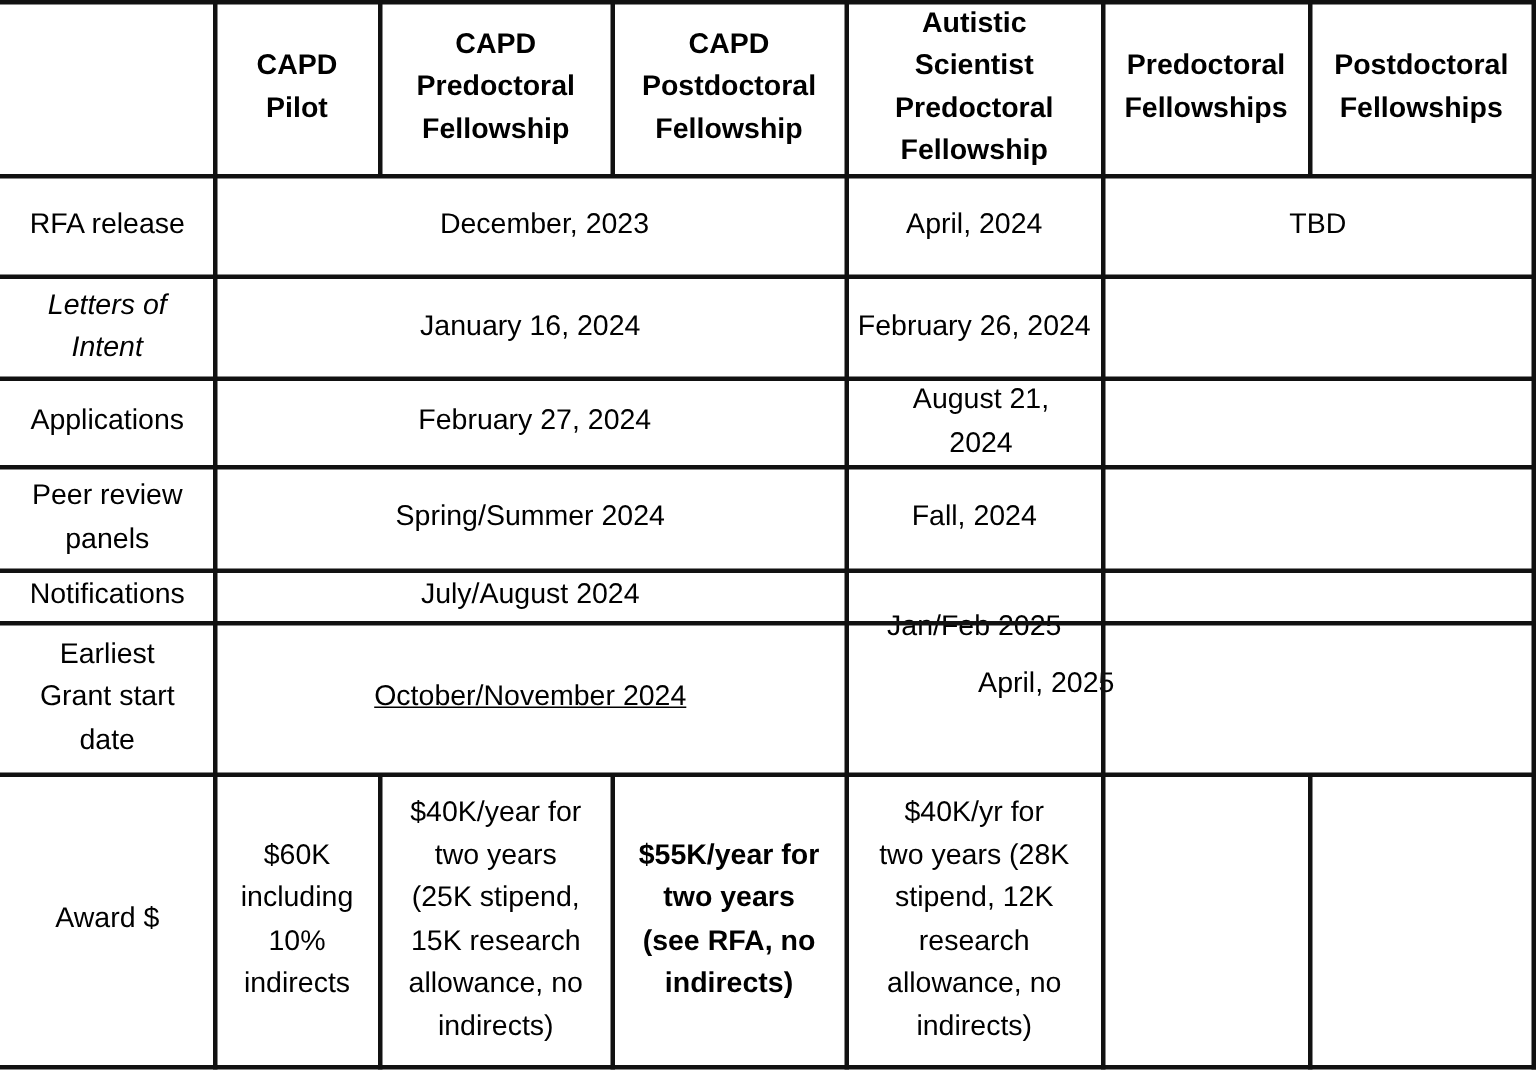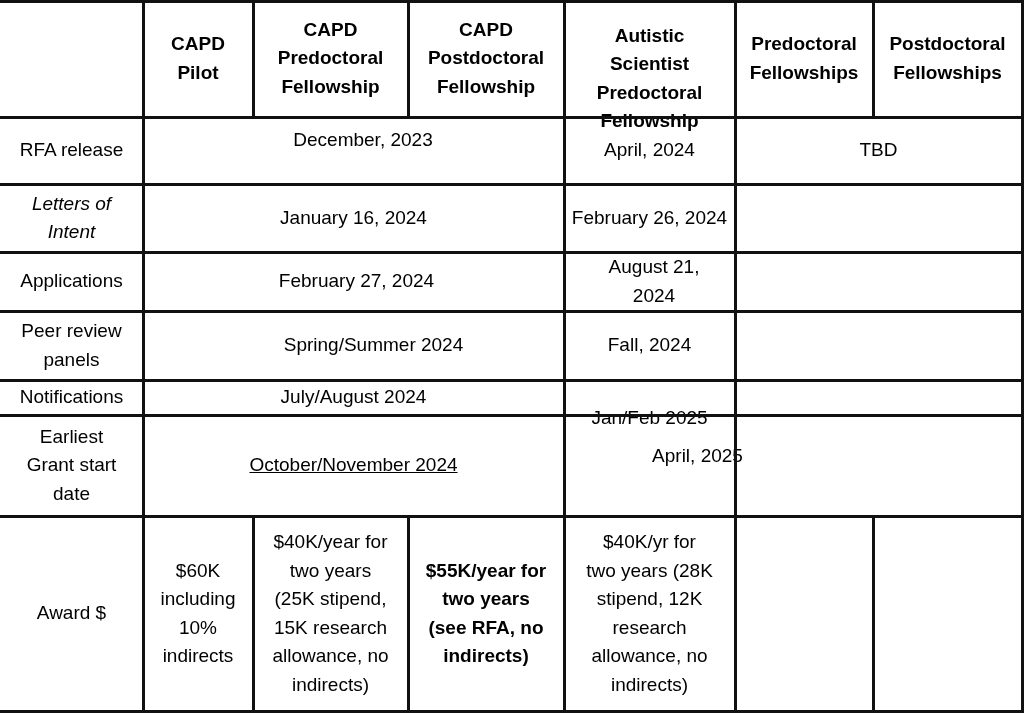--- a/index.html
+++ b/index.html
@@ -20,49 +20,49 @@
 
   <div class="cell hd" style="left:0;top:0;width:143px;height:117px;"></div>
   <div class="cell hd" style="left:143px;top:0;width:110px;height:117px;">CAPD
 Pilot</div>
   <div class="cell hd" style="left:253px;top:0;width:155px;height:117px;">CAPD
 Predoctoral
 Fellowship</div>
   <div class="cell hd" style="left:408px;top:0;width:156px;height:117px;">CAPD
 Postdoctoral
 Fellowship</div>
-  <div class="cell hd" style="left:564px;top:0;width:171px;height:117px;margin-top:20px;">Autistic
+  <div class="cell hd" style="left:564px;top:0;width:171px;height:117px;">Autistic
 Scientist
 Predoctoral
 Fellowship</div>
   <div class="cell hd" style="left:735px;top:0;width:138px;height:117px;">Predoctoral
 Fellowships</div>
   <div class="cell hd" style="left:873px;top:0;width:149px;height:117px;">Postdoctoral
 Fellowships</div>
 
   <div class="cell" style="left:0;top:117px;width:143px;height:67px;">RFA release</div>
-  <div class="cell" style="left:143px;top:107px;width:421px;height:67px;padding-left:23px;">December, 2023</div>
+  <div class="cell" style="left:143px;top:117px;width:421px;height:67px;padding-left:23px;">December, 2023</div>
   <div class="cell" style="left:564px;top:117px;width:171px;height:67px;">April, 2024</div>
   <div class="cell" style="left:735px;top:117px;width:287px;height:67px;">TBD</div>
 
   <div class="cell" style="left:0;top:184px;width:143px;height:68px;font-style:italic;">Letters of
 Intent</div>
   <div class="cell" style="left:143px;top:184px;width:421px;height:68px;">January 16, 2024</div>
   <div class="cell" style="left:564px;top:184px;width:171px;height:68px;">February 26, 2024</div>
   <div class="cell" style="left:735px;top:184px;width:287px;height:68px;"></div>
 
   <div class="cell" style="left:0;top:252px;width:143px;height:59px;">Applications</div>
   <div class="cell" style="left:143px;top:252px;width:421px;height:59px;padding-left:10px;">February 27, 2024</div>
   <div class="cell" style="left:564px;top:252px;width:171px;height:59px;padding-left:13px;">August 21,
 2024</div>
   <div class="cell" style="left:735px;top:252px;width:287px;height:59px;"></div>
 
   <div class="cell" style="left:0;top:311px;width:143px;height:69px;">Peer review
 panels</div>
-  <div class="cell" style="left:143px;top:311px;width:421px;height:69px;margin-left:20px;">Spring/Summer 2024</div>
+  <div class="cell" style="left:143px;top:311px;width:421px;height:69px;">Spring/Summer 2024</div>
   <div class="cell" style="left:564px;top:311px;width:171px;height:69px;">Fall, 2024</div>
   <div class="cell" style="left:735px;top:311px;width:287px;height:69px;"></div>
 
   <div class="cell" style="left:0;top:380px;width:143px;height:35px;">Notifications</div>
   <div class="cell" style="left:143px;top:380px;width:421px;height:35px;">July/August 2024</div>
   <div class="cell" style="left:564px;top:380px;width:171px;height:35px;margin-top:21px;">Jan/Feb 2025</div>
   <div class="cell" style="left:735px;top:380px;width:287px;height:35px;"></div>
 
   <div class="cell" style="left:0;top:415px;width:143px;height:101px;">Earliest
 Grant start

